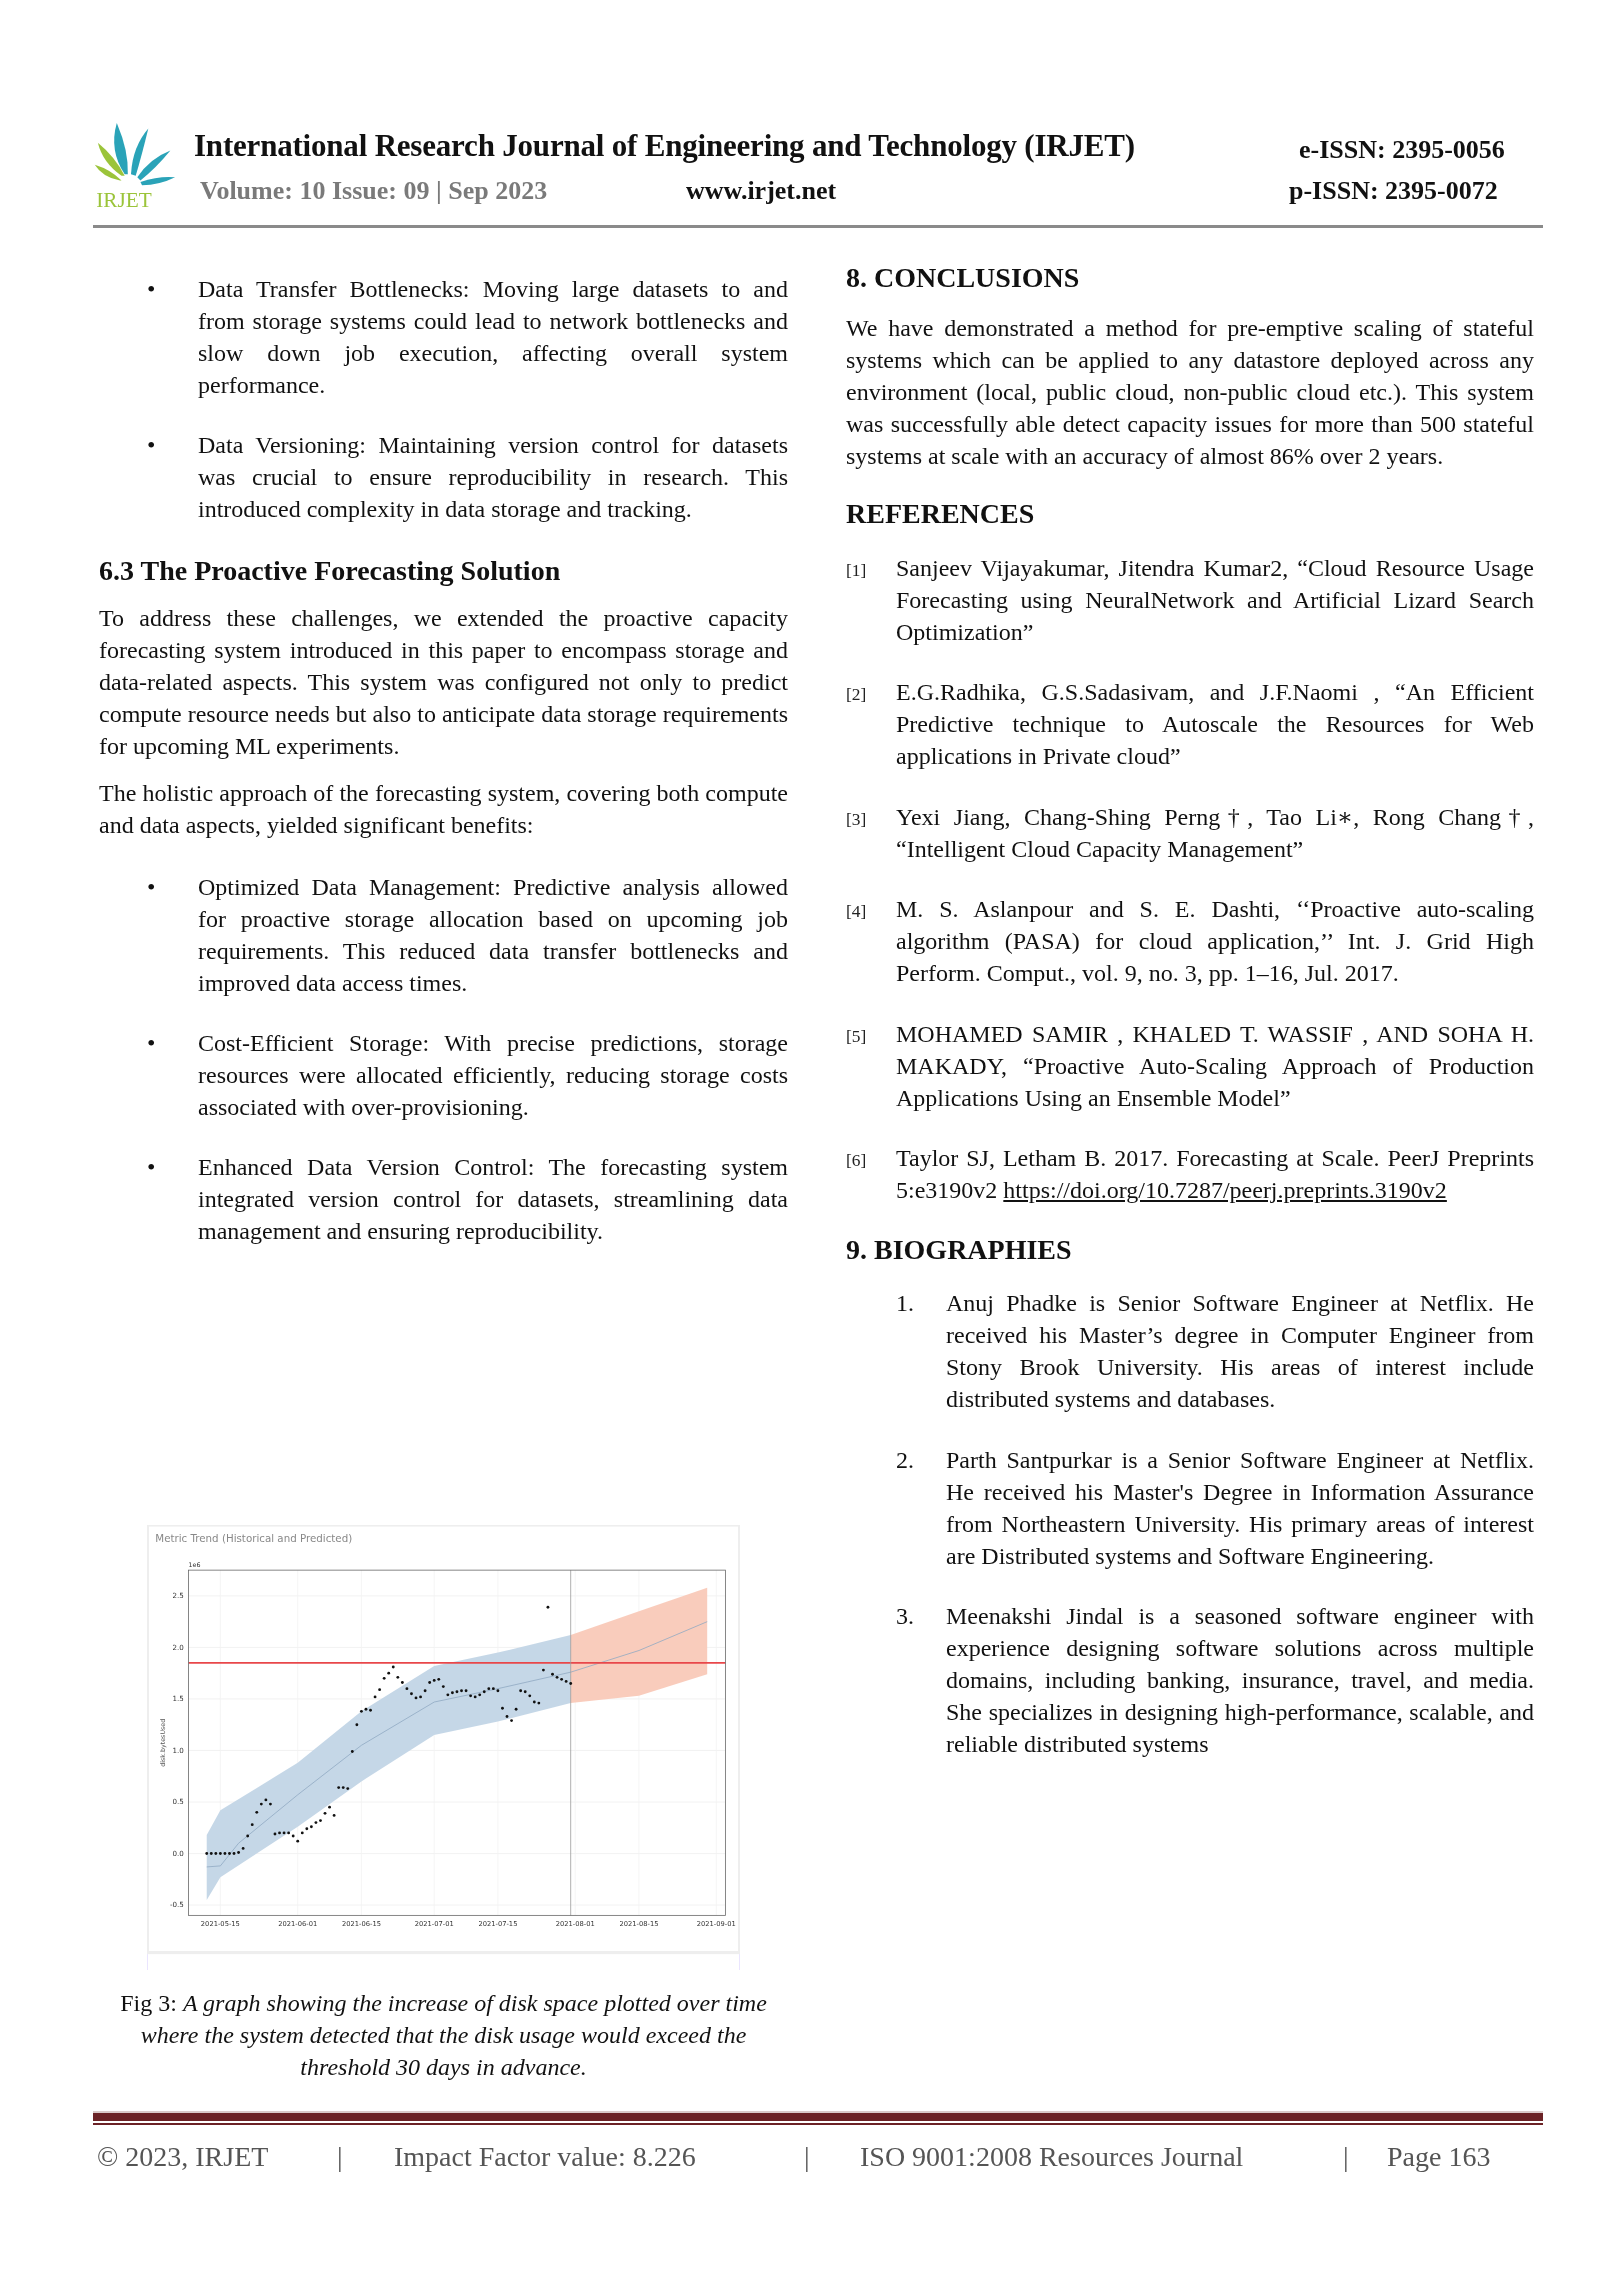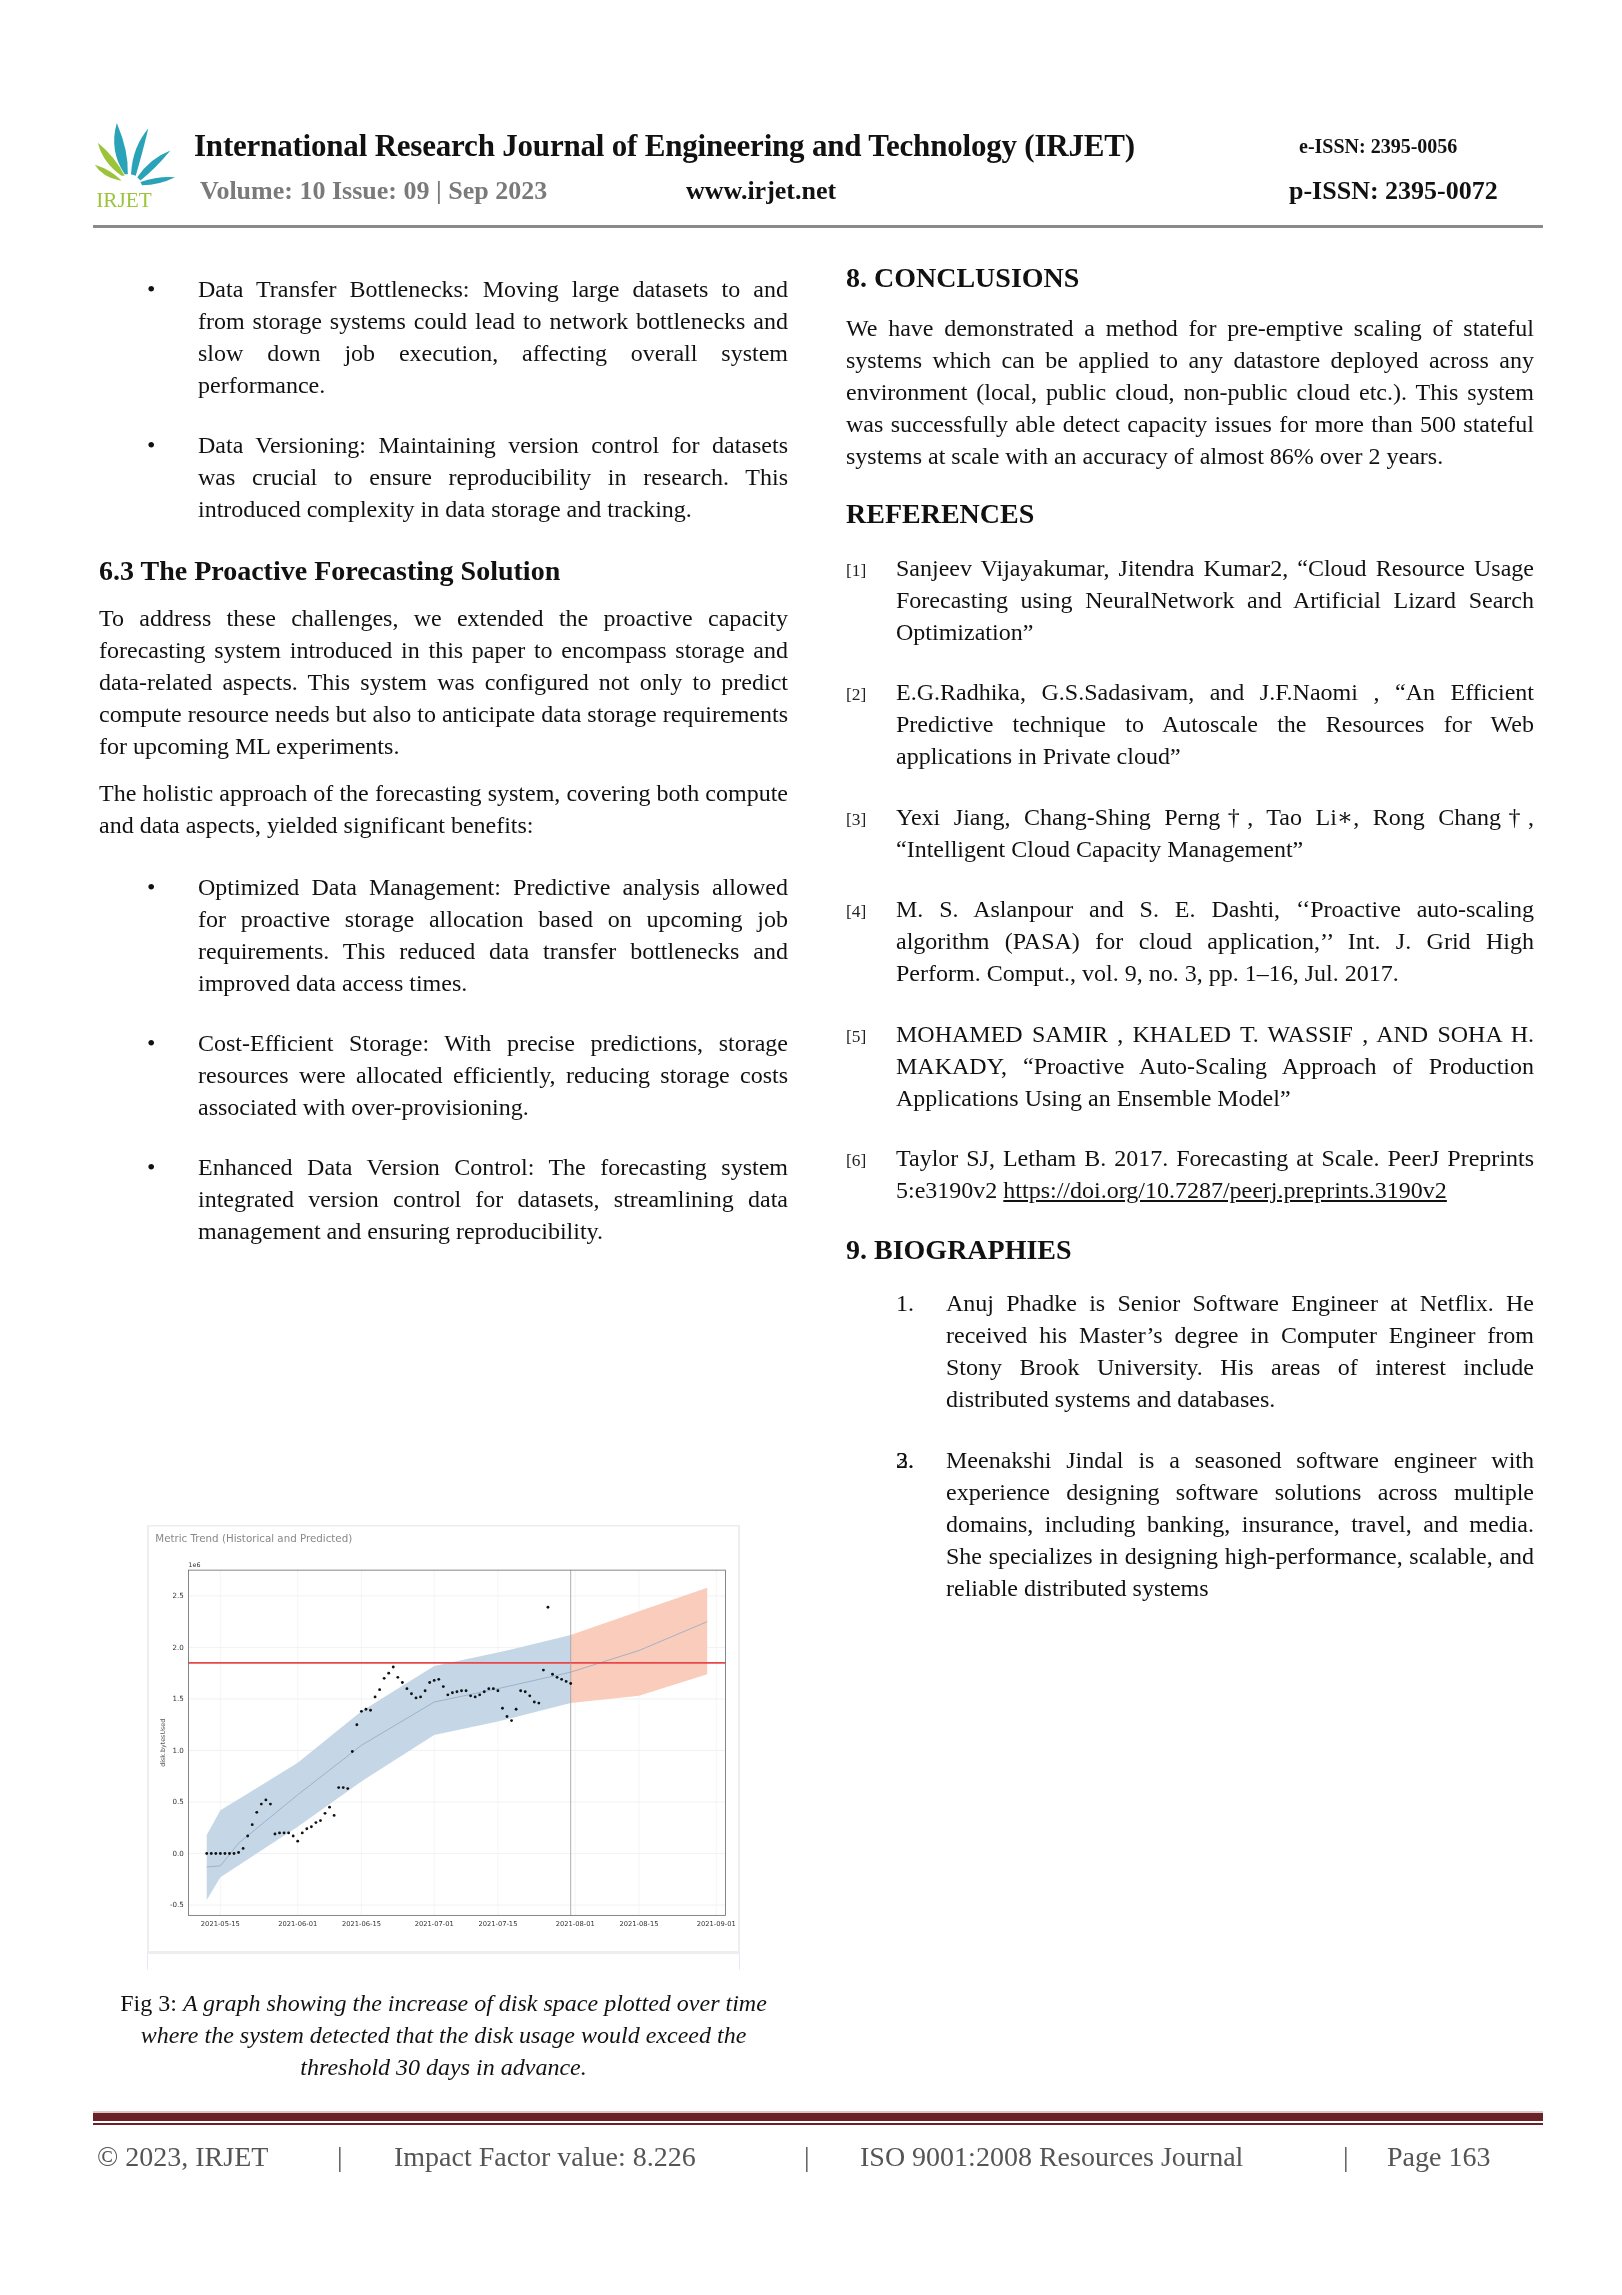--- a/index.html
+++ b/index.html
@@ -2,21 +2,21 @@
 <html style="font-size:12.7px"><head>
 <meta charset="utf-8">
 <style>
   html, body { margin: 0; padding: 0; background: #ffffff; }
   body { width: 1623px; height: 2295px; position: relative; overflow: hidden;
          font-family: "Liberation Serif", "DejaVu Serif", serif; color: #111; }
 
   
   .hdr-logo { position: absolute; left: 93px; top: 119px; width: 87px; height: 93px; }
   .hdr-title { position: absolute; left: 194px; top: 128px; font-size: 31px; font-weight: bold; letter-spacing: -0.2px; white-space: nowrap; }
-  .hdr-eissn { position: absolute; left: 1299px; top: 135px; font-size: 20px; font-weight: bold; white-space: nowrap; }
+  .hdr-eissn { position: absolute; left: 1299px; top: 135px; font-size: 26px; font-weight: bold; white-space: nowrap; }
   .hdr-vol { position: absolute; left: 200px; top: 176px; font-size: 26px; font-weight: bold; color: #7a7a7a; white-space: nowrap; }
   .hdr-web { position: absolute; left: 686px; top: 176px; font-size: 26px; font-weight: bold; white-space: nowrap; }
   .hdr-pissn { position: absolute; left: 1289px; top: 176px; font-size: 26px; font-weight: bold; white-space: nowrap; }
   .hdr-rule { position: absolute; left: 93px; top: 225px; width: 1450px; height: 3.2px; background: #8a8a8a; }
 
   
   .col { position: absolute; font-size: 24px; line-height: 32px; text-align: justify; }
   .col-left { left: 99px; top: 273px; width: 689px; }
   .col-right { left: 846px; top: 260px; width: 688px; }
 
@@ -221,21 +221,21 @@
     <li><span class="rnum">[1]</span><span>Sanjeev Vijayakumar, Jitendra Kumar2, “Cloud Resource Usage Forecasting using NeuralNetwork and Artificial Lizard Search Optimization”</span></li>
     <li><span class="rnum">[2]</span><span>E.G.Radhika, G.S.Sadasivam, and J.F.Naomi , “An Efficient Predictive technique to Autoscale the Resources for Web applications in Private cloud”</span></li>
     <li><span class="rnum">[3]</span><span>Yexi Jiang, Chang-Shing Perng†, Tao Li∗, Rong Chang†, “Intelligent Cloud Capacity Management”</span></li>
     <li><span class="rnum">[4]</span><span>M. S. Aslanpour and S. E. Dashti, ‘‘Proactive auto-scaling algorithm (PASA) for cloud application,’’ Int. J. Grid High Perform. Comput., vol. 9, no. 3, pp. 1–16, Jul. 2017.</span></li>
     <li><span class="rnum">[5]</span><span>MOHAMED SAMIR , KHALED T. WASSIF , AND SOHA H. MAKADY, “Proactive Auto-Scaling Approach of Production Applications Using an Ensemble Model”</span></li>
     <li><span class="rnum">[6]</span><span>Taylor SJ, Letham B. 2017. Forecasting at Scale. PeerJ Preprints 5:e3190v2</span> <a class="ref-link">https://doi.org/10.7287/peerj.preprints.3190v2</a></li>
   </ul>
   <h2 class="h-sec" style="margin-top:-3.2px; margin-bottom:20.6px;">9. BIOGRAPHIES</h2>
   <ol class="bios">
     <li><span class="bnum">1.</span><span>Anuj Phadke is Senior Software Engineer at Netflix. He received his Master’s degree in Computer Engineer from Stony Brook University. His areas of interest include distributed systems and databases.</span></li>
-    <li><span class="bnum">2.</span></li>
+    <li><span class="bnum">2.</span><span>Parth Santpurkar is a Senior Software Engineer at Netflix. He received his Master's Degree in Information Assurance from Northeastern University. His primary areas of interest are Distributed systems and Software Engineering.</span></li>
     <li><span class="bnum">3.</span><span>Meenakshi Jindal is a seasoned software engineer with experience designing software solutions across multiple domains, including banking, insurance, travel, and media. She specializes in designing high-performance, scalable, and reliable distributed systems</span></li>
   </ol>
 </div>
 
 <div>
   <div class="ftr-rule-top"></div>
   <div class="ftr-rule"></div>
   <div class="ftr-rule-bot"></div>
   <div class="ftr" style="left:97px;">© 2023, IRJET</div>
   <div class="ftr" style="left:337px;">|</div>

